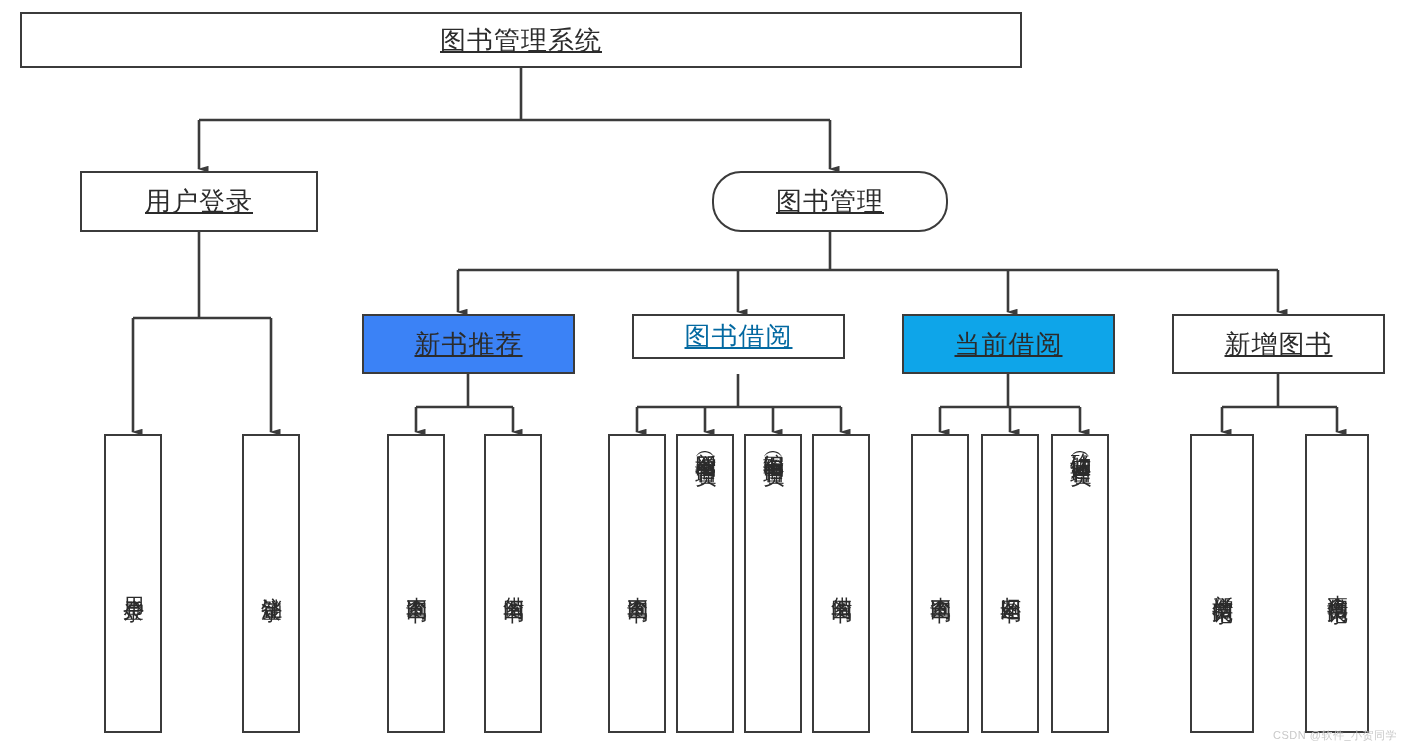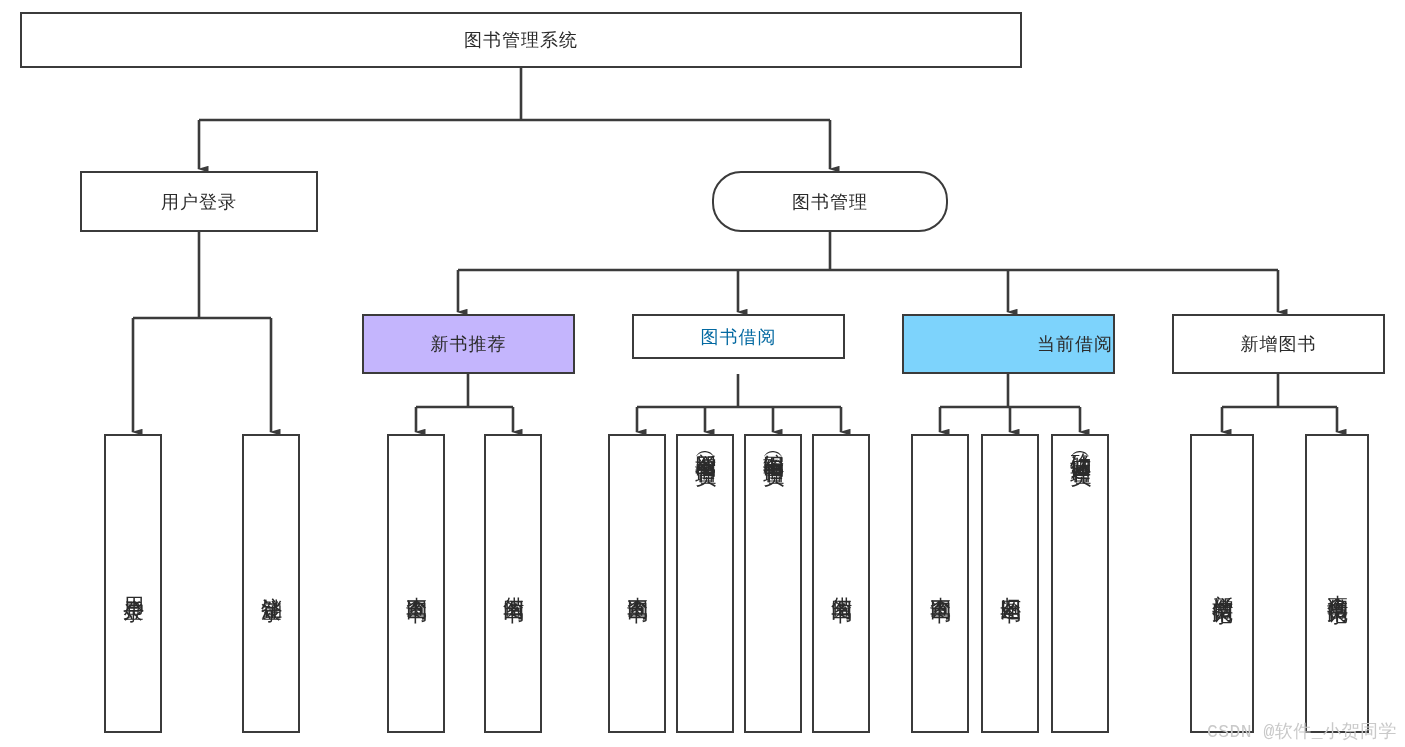--- a/index.html
+++ b/index.html
@@ -32,24 +32,25 @@
     box-sizing: border-box;
     background: #ffffff;
     border: 2px solid #3b3b3b;
     display: flex;
     align-items: center;
     justify-content: center;
     color: #2b2b2b;
   }
   .node.horizontal .node-label {
     writing-mode: horizontal-tb;
-    font-size: 18px;
+    font-size: 26px;
     line-height: 1.1;
     letter-spacing: 1px;
     white-space: nowrap;
+    text-decoration: underline;
   }
   .node.vertical {
     align-items: flex-start;
     justify-content: center;
     padding-top: 0;
   }
   .node.vertical .node-label {
     writing-mode: vertical-rl;
     text-orientation: upright;
     font-size: 21px;
@@ -57,25 +58,25 @@
     letter-spacing: 2px;
     white-space: nowrap;
   }
   .node.vertical.centered {
     align-items: center;
   }
   .watermark {
     position: absolute;
     right: 8px;
     bottom: 4px;
-    font-size: 18px;
+    font-size: 11px;
     color: #c9c9c9;
     letter-spacing: 0.5px;
     white-space: nowrap;
-    font-family: Liberation Mono, monospace;
+    font-family: Liberation Sans, sans-serif;
   }
 </style>
 </head>
 <body>
 
 <div id="diagram-root" style="background: rgb(255, 255, 255);">
 
   <svg id="connectors" viewBox="0 0 1405 747" xmlns="http://www.w3.org/2000/svg">
     <defs>
       <marker id="arrowhead" markerWidth="10" markerHeight="12" refX="3.2" refY="9.5" orient="auto" markerUnits="userSpaceOnUse">
@@ -132,27 +133,27 @@
     <span class="node-label">图书管理系统</span>
   </div>
 
   <div class="node horizontal" style="left: 80px; top: 171px; width: 238px; height: 61px; border-color: rgb(59, 59, 59); background: rgb(255, 255, 255); color: rgb(43, 43, 43);">
     <span class="node-label">用户登录</span>
   </div>
   <div class="node horizontal" style="left: 712px; top: 171px; width: 236px; height: 61px; border-color: rgb(59, 59, 59); background: rgb(255, 255, 255); color: rgb(43, 43, 43); border-radius: 29px;">
     <span class="node-label">图书管理</span>
   </div>
 
-  <div class="node horizontal" style="left: 362px; top: 314px; width: 213px; height: 60px; border-color: rgb(59, 59, 59); background: #c4b5fd; color: rgb(43, 43, 43);">
+  <div class="node horizontal" style="left: 362px; top: 314px; width: 213px; height: 60px; border-color: rgb(59, 59, 59); background: #3b82f6; color: rgb(43, 43, 43);">
     <span class="node-label">新书推荐</span>
   </div>
   <div class="node horizontal" style="left: 632px; top: 314px; width: 213px; height: 45px; border-color: rgb(59, 59, 59); background: rgb(255, 255, 255); color: #0369a1;">
     <span class="node-label">图书借阅</span>
   </div>
-  <div class="node horizontal" style="left: 902px; top: 314px; width: 213px; height: 60px; border-color: rgb(59, 59, 59); background: #7dd3fc; color: rgb(43, 43, 43); justify-content: flex-end;">
+  <div class="node horizontal" style="left: 902px; top: 314px; width: 213px; height: 60px; border-color: rgb(59, 59, 59); background: #0ea5e9; color: rgb(43, 43, 43);">
     <span class="node-label">当前借阅</span>
   </div>
   <div class="node horizontal" style="left: 1172px; top: 314px; width: 213px; height: 60px; border-color: rgb(59, 59, 59); background: rgb(255, 255, 255); color: rgb(43, 43, 43);">
     <span class="node-label">新增图书</span>
   </div>
 
   <div class="node vertical centered" style="left: 104px; top: 434px; width: 58px; height: 299px; border-color: rgb(59, 59, 59); background: rgb(255, 255, 255); color: rgb(43, 43, 43);">
     <span class="node-label">用户登录</span>
   </div>
   <div class="node vertical centered" style="left: 242px; top: 434px; width: 58px; height: 299px; border-color: rgb(59, 59, 59); background: rgb(255, 255, 255); color: rgb(43, 43, 43);">

